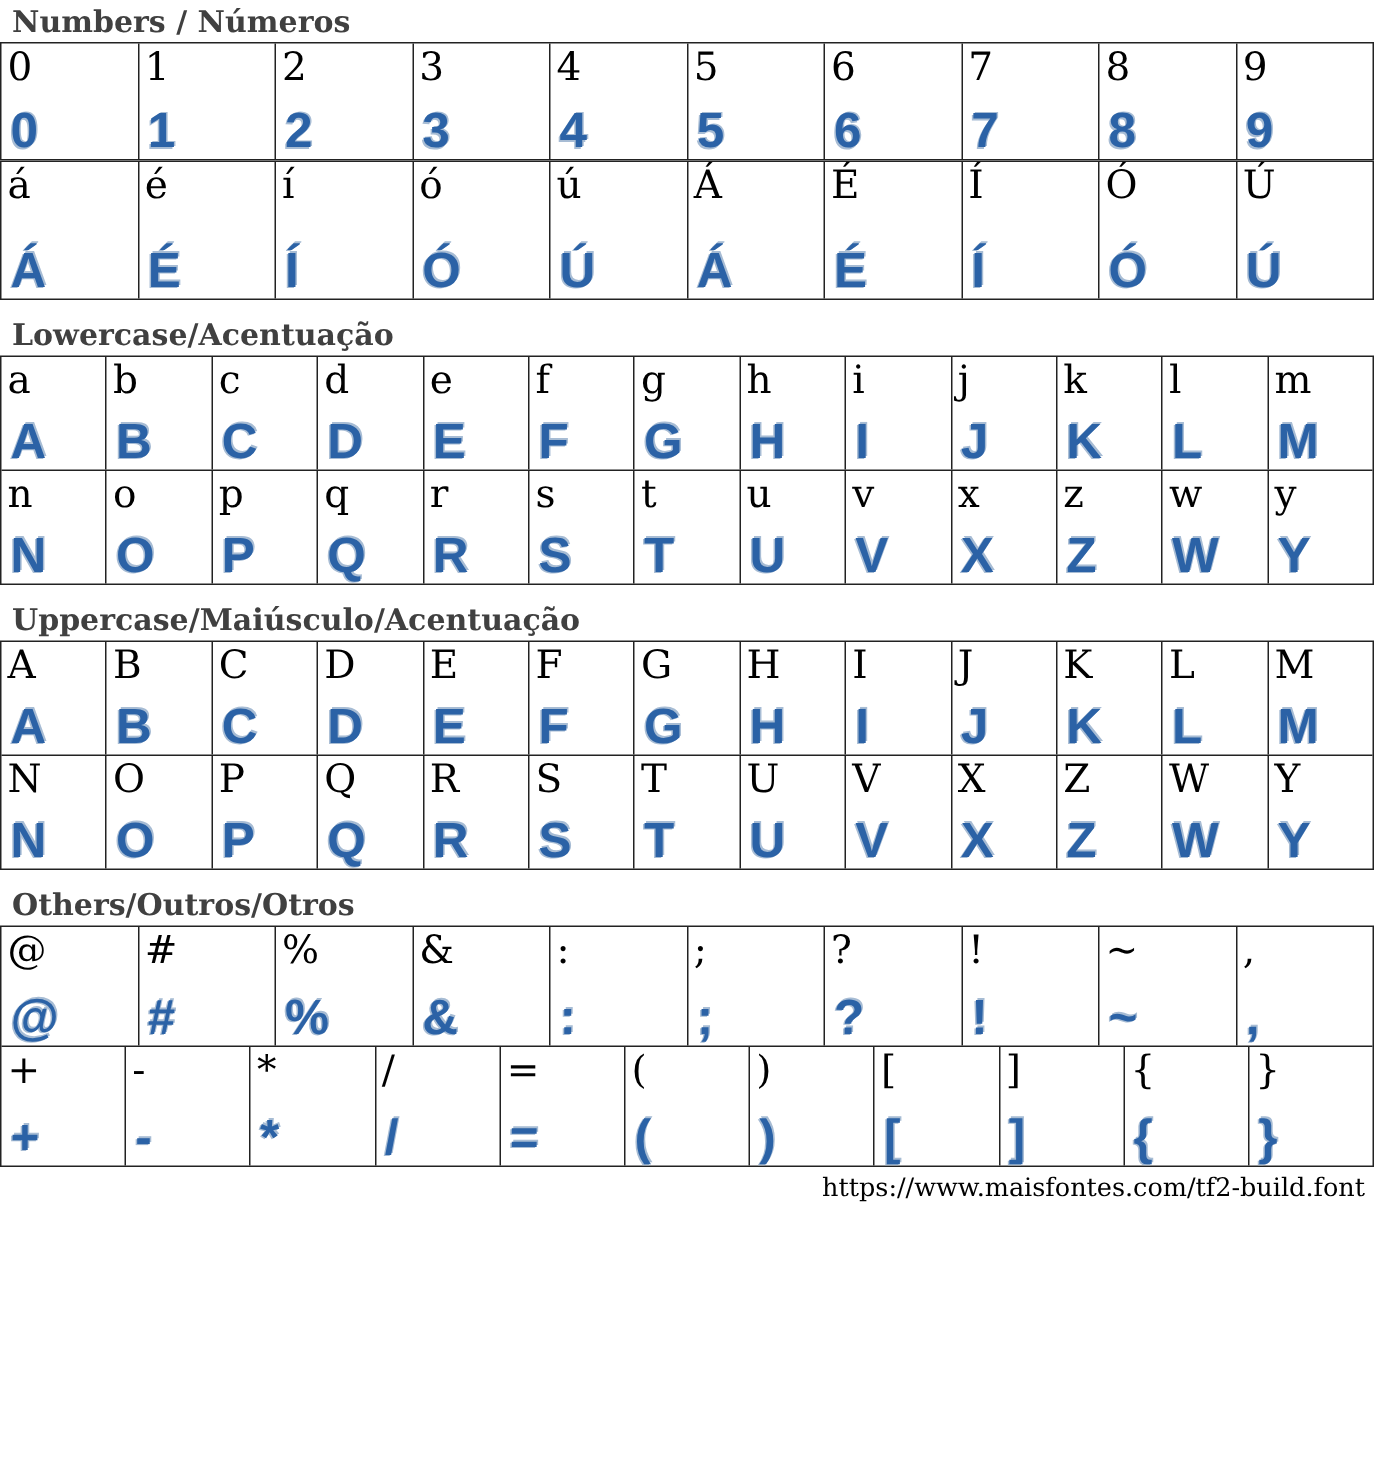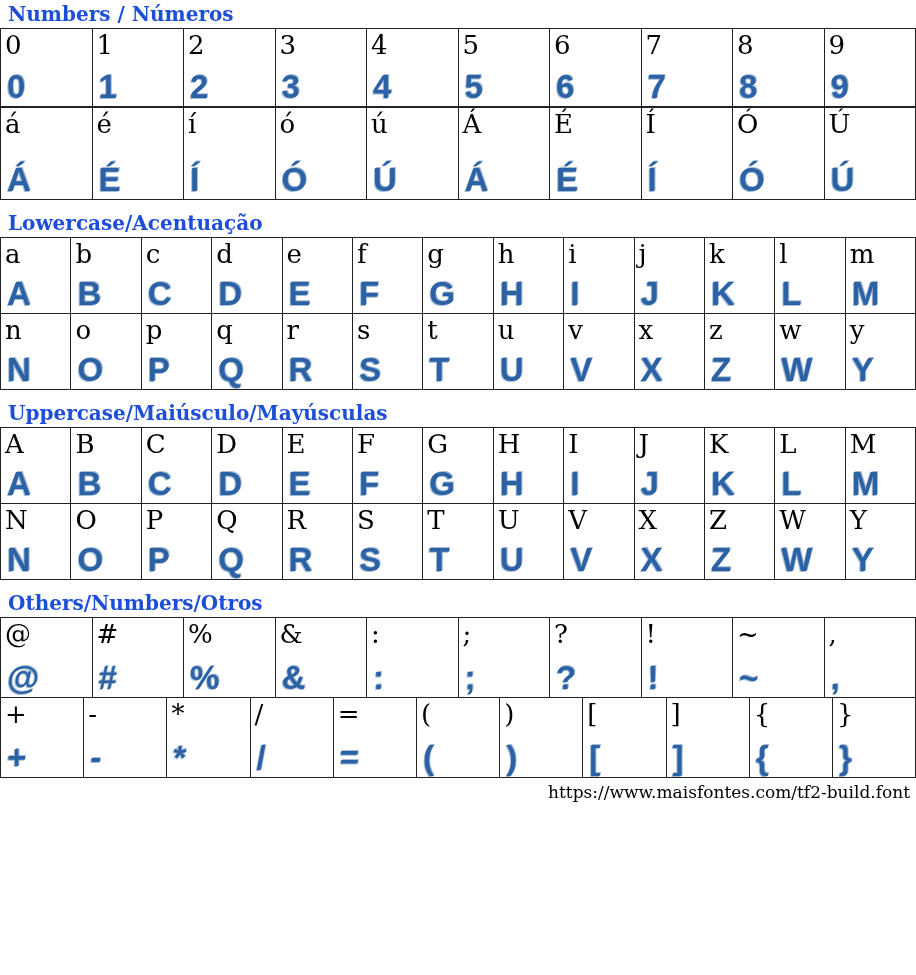--- a/index.html
+++ b/index.html
@@ -3,21 +3,21 @@
 <meta charset="utf-8">
 <style>
   html,body{margin:0;padding:0;}
   body{
     width:916px;height:975px;background:#ffffff;
     font-family:"DejaVu Serif","Liberation Serif",serif;
     color:#000;overflow:hidden;
   }
   .sec-title{
     font-size:20px;font-weight:bold;line-height:1.0;
-    margin:13px 0 4px 0;padding-left:8px;color:#1d4ed8;
+    margin:13px 0 4px 0;padding-left:8px;color:#404040;
   }
   section:first-of-type .sec-title{margin-top:4px;}
   .tbl{
     width:916px;box-sizing:border-box;
     border:1px solid var(--border,#222);
     background:#fff;
   }
   .row{display:flex;}
   .row + .row{border-top:1px solid var(--border,#222);}
   .cell{
@@ -253,21 +253,21 @@
               <span class="glyph">W</span>
             </div>
             <div class="cell">
               <span class="ref">y</span>
               <span class="glyph">Y</span>
             </div>
           </div>
         </div>
       </section>
       <section class="sec-3">
-        <h2 class="sec-title">Uppercase/Maiúsculo/Mayúsculas</h2>
+        <h2 class="sec-title">Uppercase/Maiúsculo/Acentuação</h2>
         <div class="tbl">
           <div class="row">
             <div class="cell">
               <span class="ref">A</span>
               <span class="glyph">A</span>
             </div>
             <div class="cell">
               <span class="ref">B</span>
               <span class="glyph">B</span>
             </div>
@@ -366,21 +366,21 @@
               <span class="glyph">W</span>
             </div>
             <div class="cell">
               <span class="ref">Y</span>
               <span class="glyph">Y</span>
             </div>
           </div>
         </div>
       </section>
       <section class="sec-4">
-        <h2 class="sec-title">Others/Numbers/Otros</h2>
+        <h2 class="sec-title">Others/Outros/Otros</h2>
         <div class="tbl">
           <div class="row">
             <div class="cell">
               <span class="ref">@</span>
               <span class="glyph">@</span>
             </div>
             <div class="cell">
               <span class="ref">#</span>
               <span class="glyph">#</span>
             </div>

